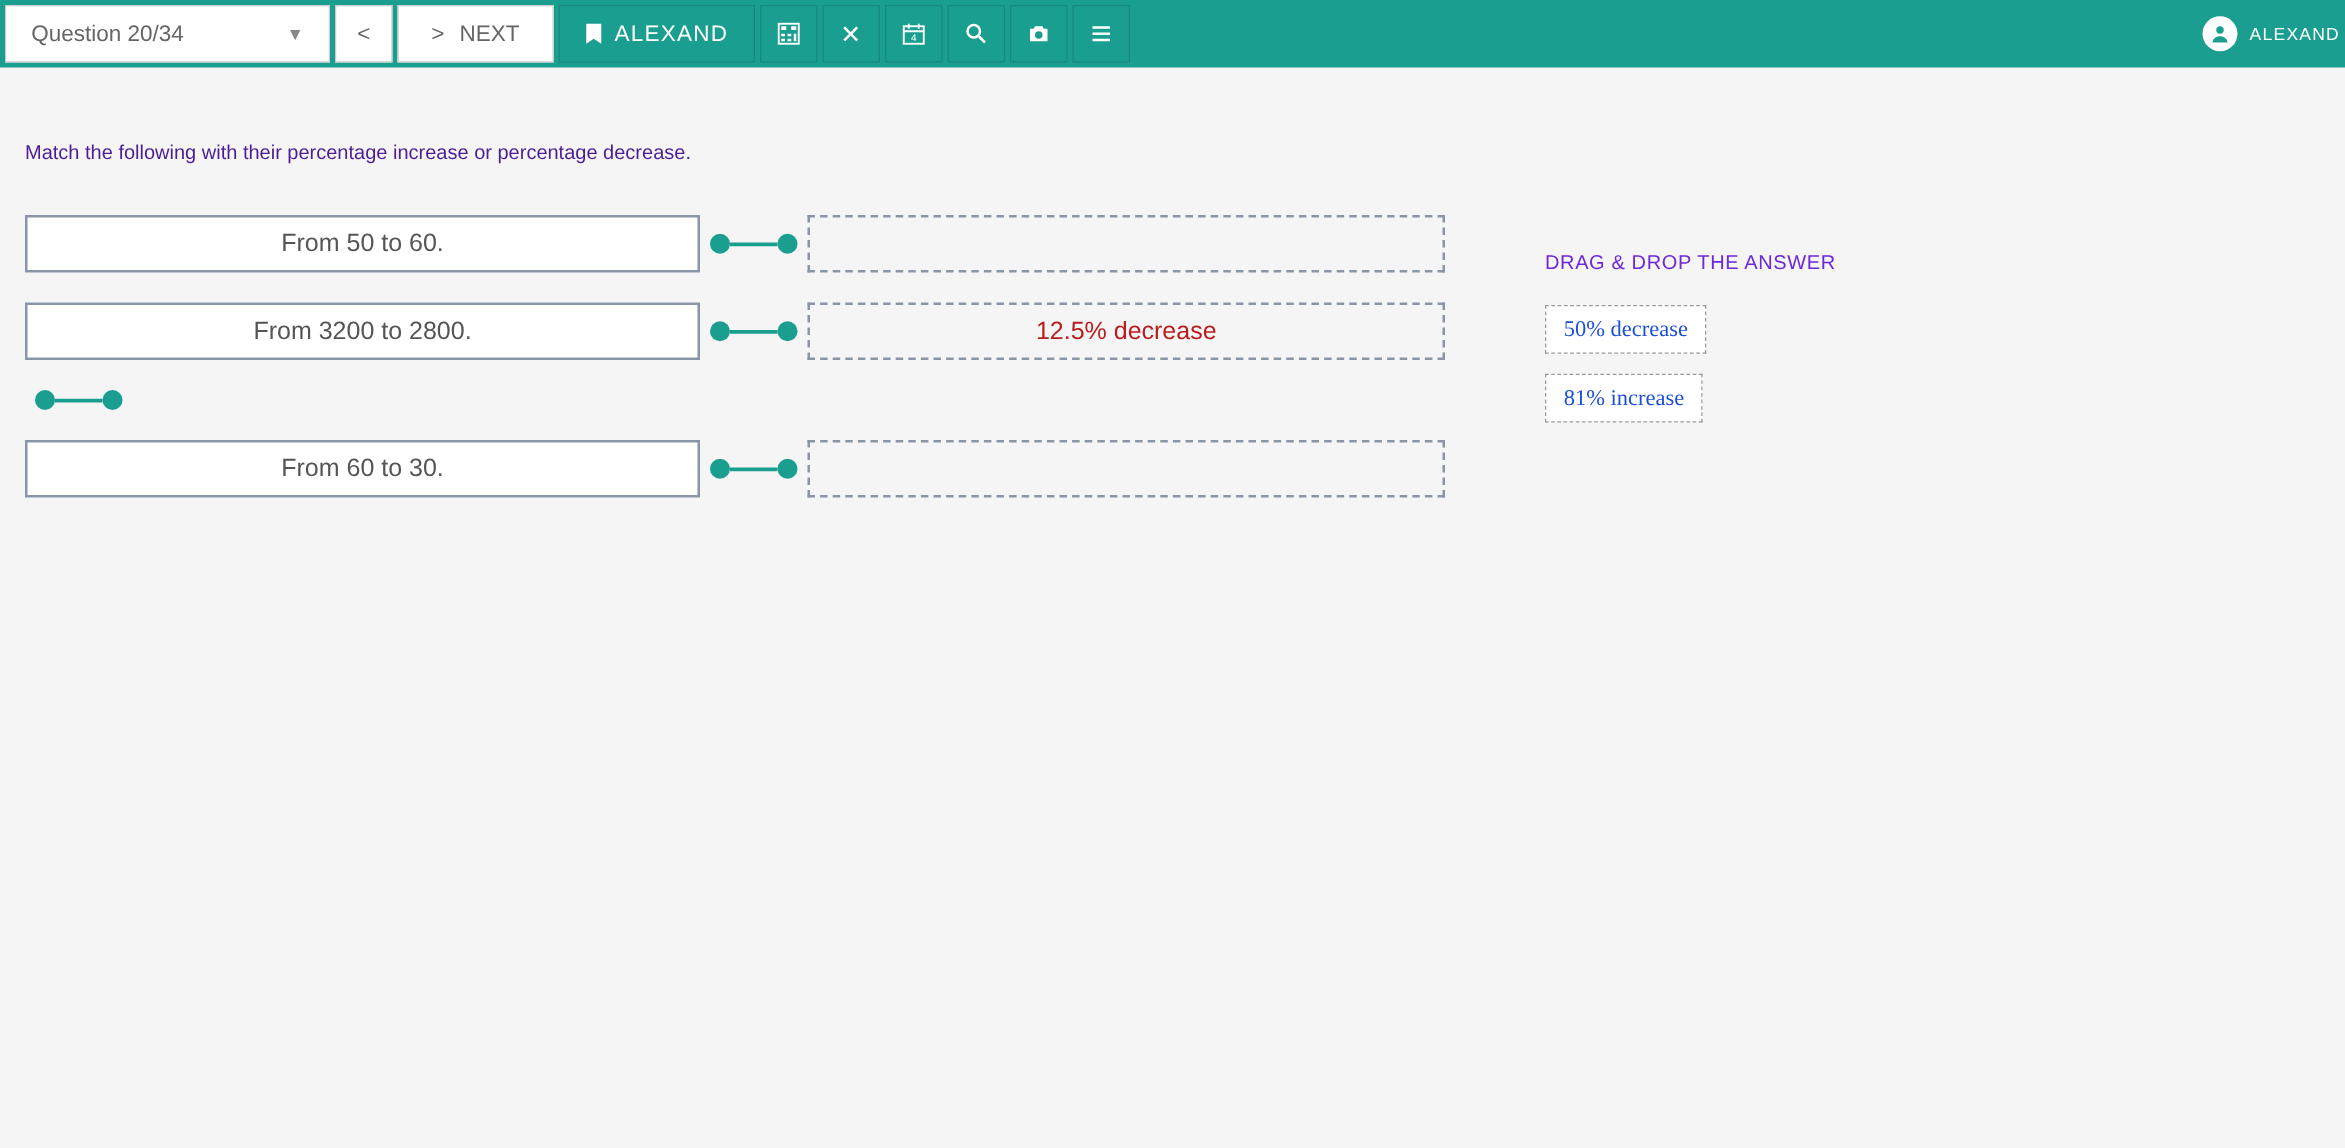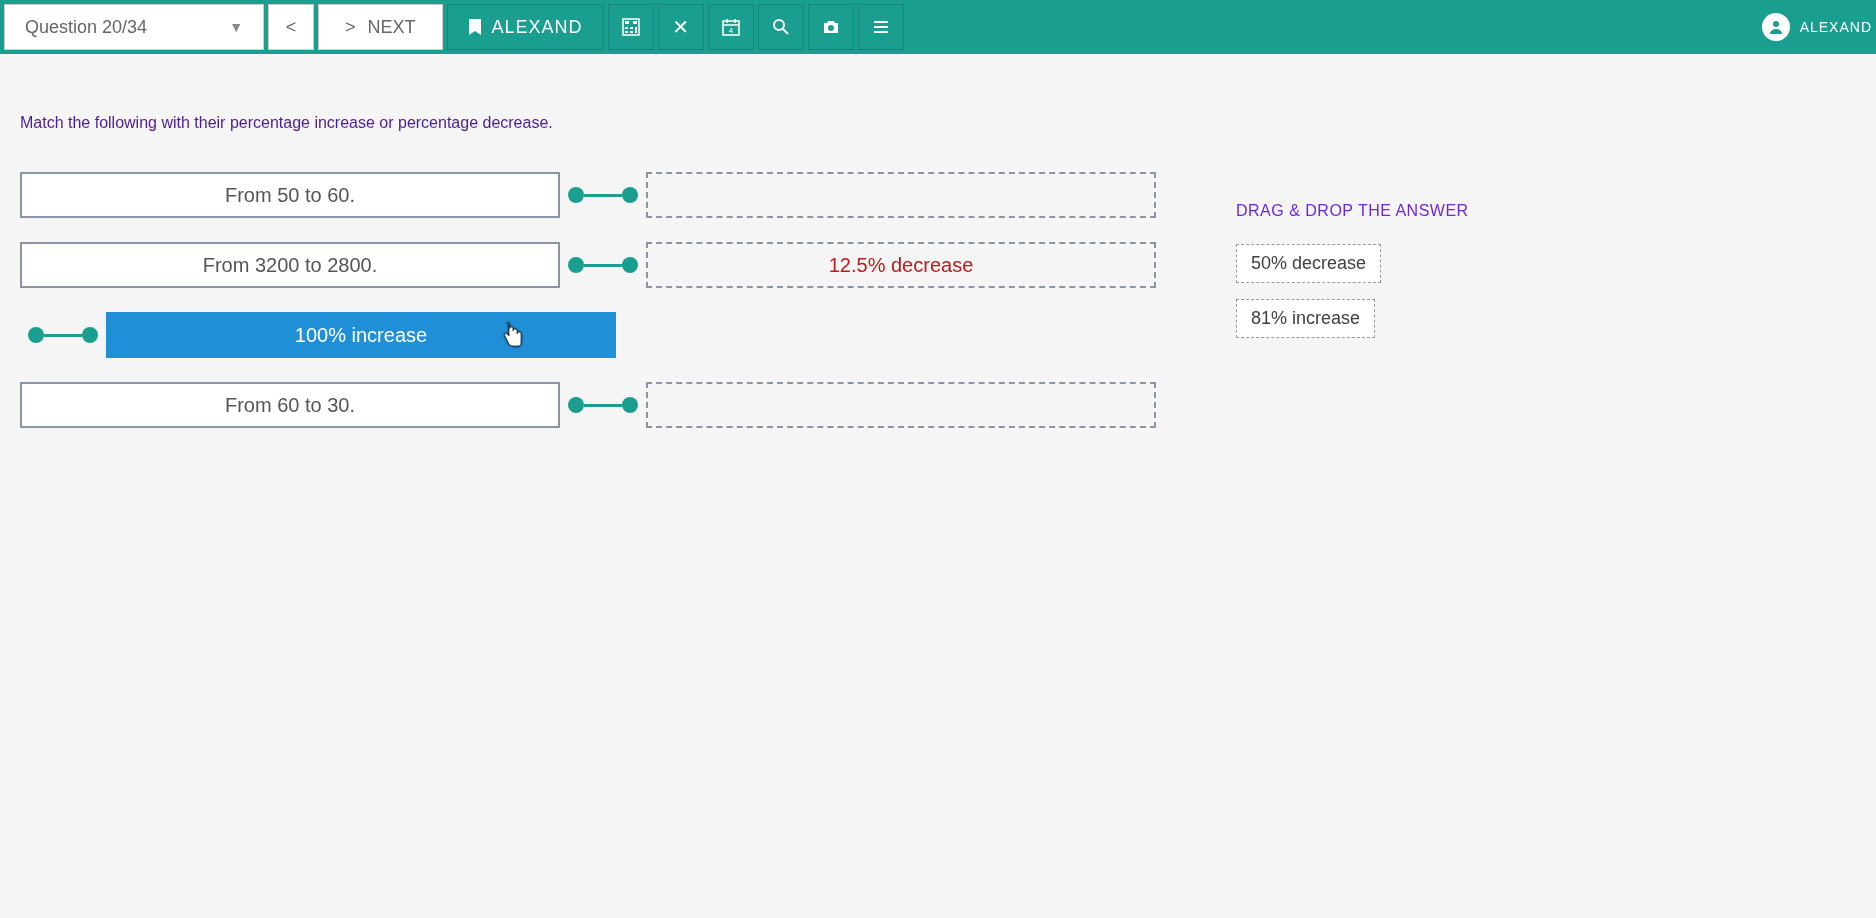--- a/index.html
+++ b/index.html
@@ -167,23 +167,24 @@
     .bank-items {
       display: flex;
       flex-direction: column;
       gap: 16px;
       align-items: flex-start;
     }
     .bank-item {
       border: 1px dashed #999;
       padding: 8px 14px;
       font-size: 18px;
-      color: #404040;
+      color: #1d4ed8;
       background: #fff;
       cursor: grab;
+      font-family: Liberation Serif, serif;
     }
     .chevron-down {
       font-size: 14px;
       color: #888;
     }
     svg { display: block; }
   </style>
 </head>
 <body>
 
@@ -297,28 +298,20 @@
         </div>
         <div class="drop-zone">12.5% decrease</div>
       </div>
 
       <div class="match-row">
         <div class="connector">
           <div class="dot"></div>
           <div class="line"></div>
           <div class="dot"></div>
         </div>
-        <div class="drop-zone filled-active">
-          <span>100% increase</span>
-          <span class="cursor-hand">
-            <svg width="22" height="26" viewBox="0 0 22 26">
-                <path d="M7 2v12l-2-2c-1-1-3 0-2 2l4 8c1 1 2 2 4 2h5c2 0 3-2 3-4v-8c0-1-1-2-2-2s-2 1-2 2V9c0-1-1-2-2-2s-2 1-2 2V7c0-1-1-2-2-2s-2 1-2 2V2c0-1-1-2-2-2S7 1 7 2z" fill="#fff" stroke="#333" stroke-width="0.8"></path>
-              </svg>
-          </span>
-        </div>
       </div>
 
       <div class="match-row">
         <div class="prompt-box">From 60 to 30.</div>
         <div class="connector">
           <div class="dot"></div>
           <div class="line"></div>
           <div class="dot"></div>
         </div>
         <div class="drop-zone"></div>

